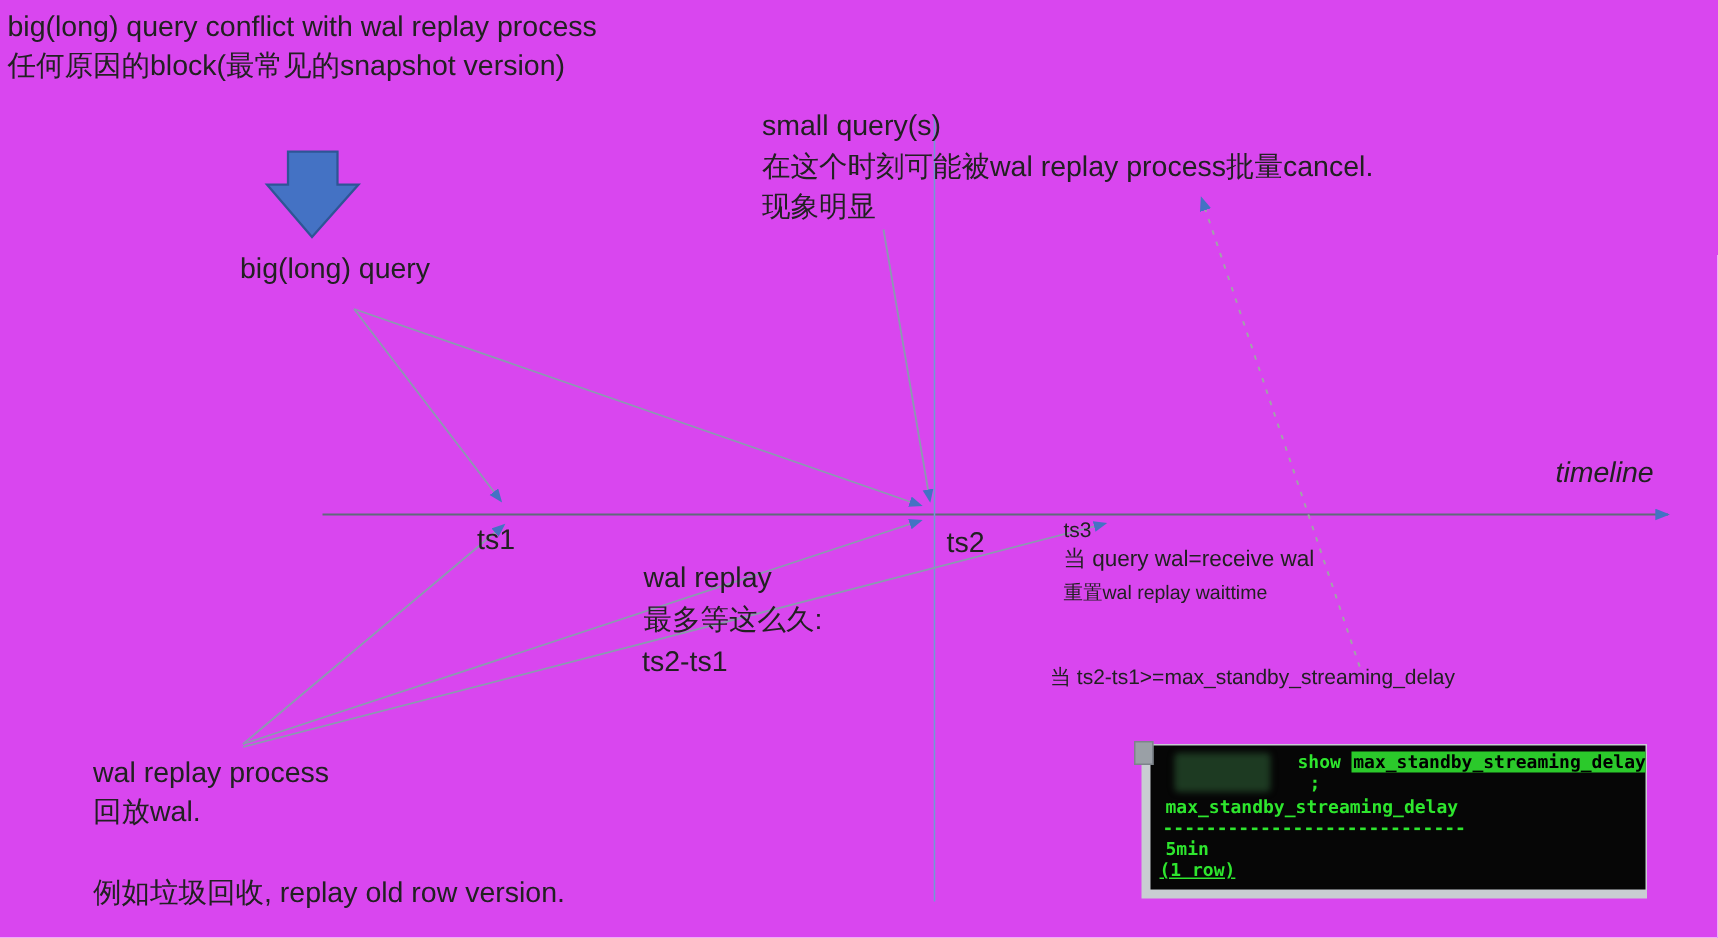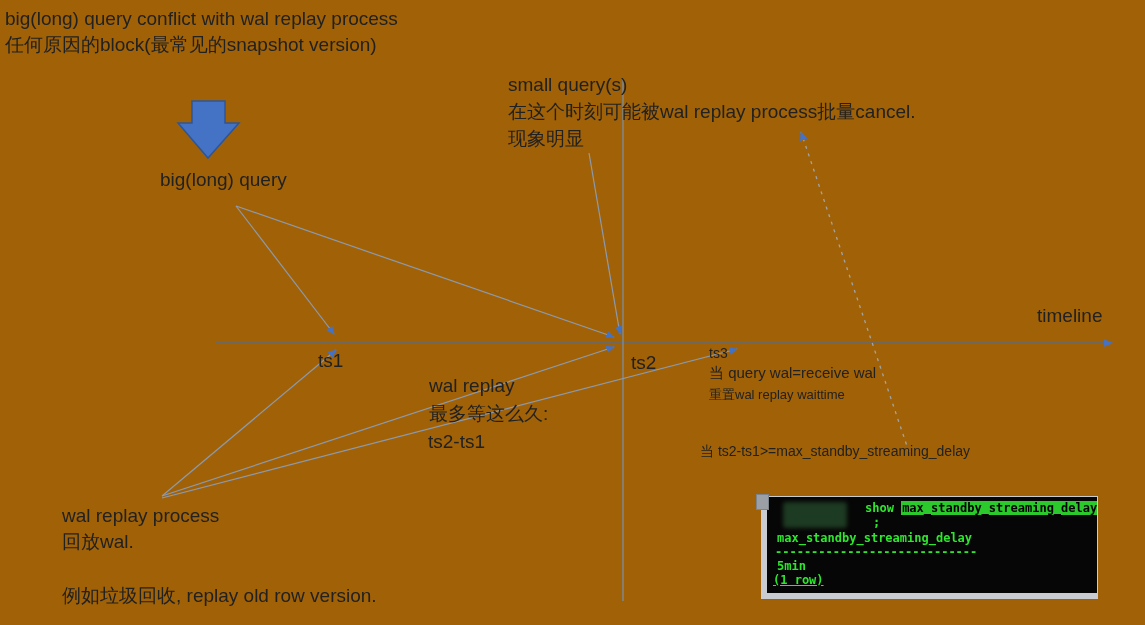--- a/index.html
+++ b/index.html
@@ -1,18 +1,18 @@
 <!DOCTYPE html>
 <html><head>
 <meta charset="utf-8">
 <style>
   * { margin:0; padding:0; box-sizing:border-box; }
   html,body { background:#ffffff; }
   #canvas {
-    position:relative; width:1145px; height:625px; background:#a16207;
+    position:relative; width:1145px; height:625px; background:#d946ef;
     font-family:"Liberation Sans","DejaVu Sans",sans-serif; color:#212121;
     overflow:hidden;
   }
   .txt { position:absolute; white-space:nowrap; font-size:19px; line-height:26px; color:#212121; }
   .small { font-size:14px; line-height:21px; }
   #diagram-svg { position:absolute; left:0; top:0; z-index:1; }
   .note { z-index:2; }
   
   #terminal-wrap { position:absolute; left:761px; top:496px; z-index:3;
     background:#c9cdd2; padding:1px 1px 6px 6px; }
@@ -59,21 +59,21 @@
 
   <div class="txt note" style="left:5px; top:6px;">big(long) query conflict with wal replay process</div>
   <div class="txt note" style="left:5px; top:32px;">任何原因的block(最常见的snapshot version)</div>
 
   <div class="txt note" style="left:160px; top:167px;">big(long) query</div>
 
   <div class="txt note" style="left:508px; top:72px;">small query(s)</div>
   <div class="txt note" style="left:508px; top:99px;">在这个时刻可能被wal replay process批量cancel.</div>
   <div class="txt note" style="left:508px; top:126px;">现象明显</div>
 
-  <div class="txt note" style="left:1037px; top:303px;">timeline</div>
+  <div class="txt note" style="left:1037px; top:303px;font-style:italic;">timeline</div>
 
   <div class="txt note" style="left:318px; top:348px;">ts1</div>
   <div class="txt note" style="left:631px; top:350px;">ts2</div>
   <div class="txt note small" style="left:709px; top:343px;">ts3</div>
 
   <div class="txt note" style="left:429px; top:373px;">wal replay</div>
   <div class="txt note" style="left:429px; top:401px;">最多等这么久:</div>
   <div class="txt note" style="left:428px; top:429px;">ts2-ts1</div>
 
   <div class="txt note small" style="left:709px; top:362px; font-size:15px;">当 query wal=receive wal</div>

